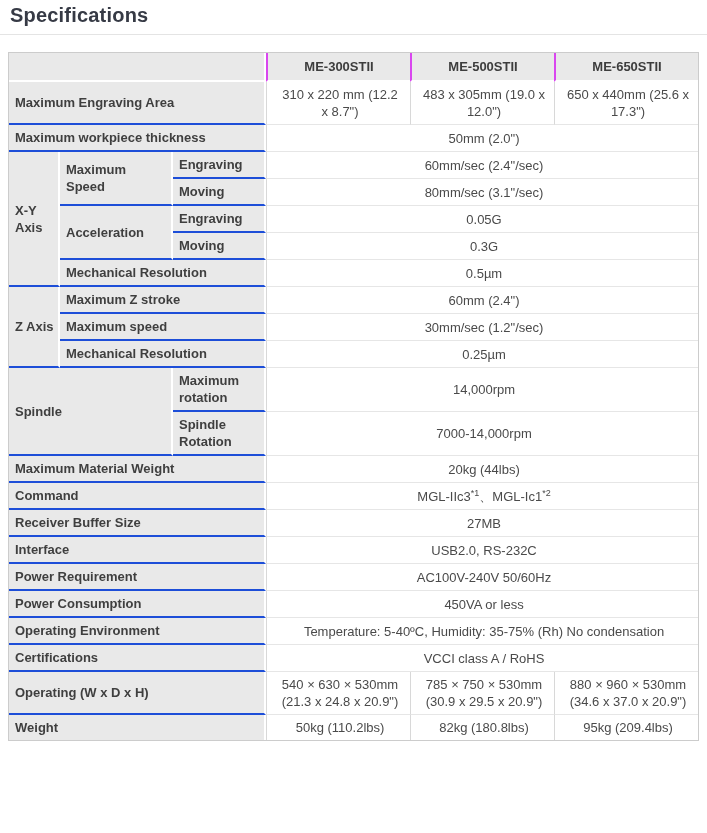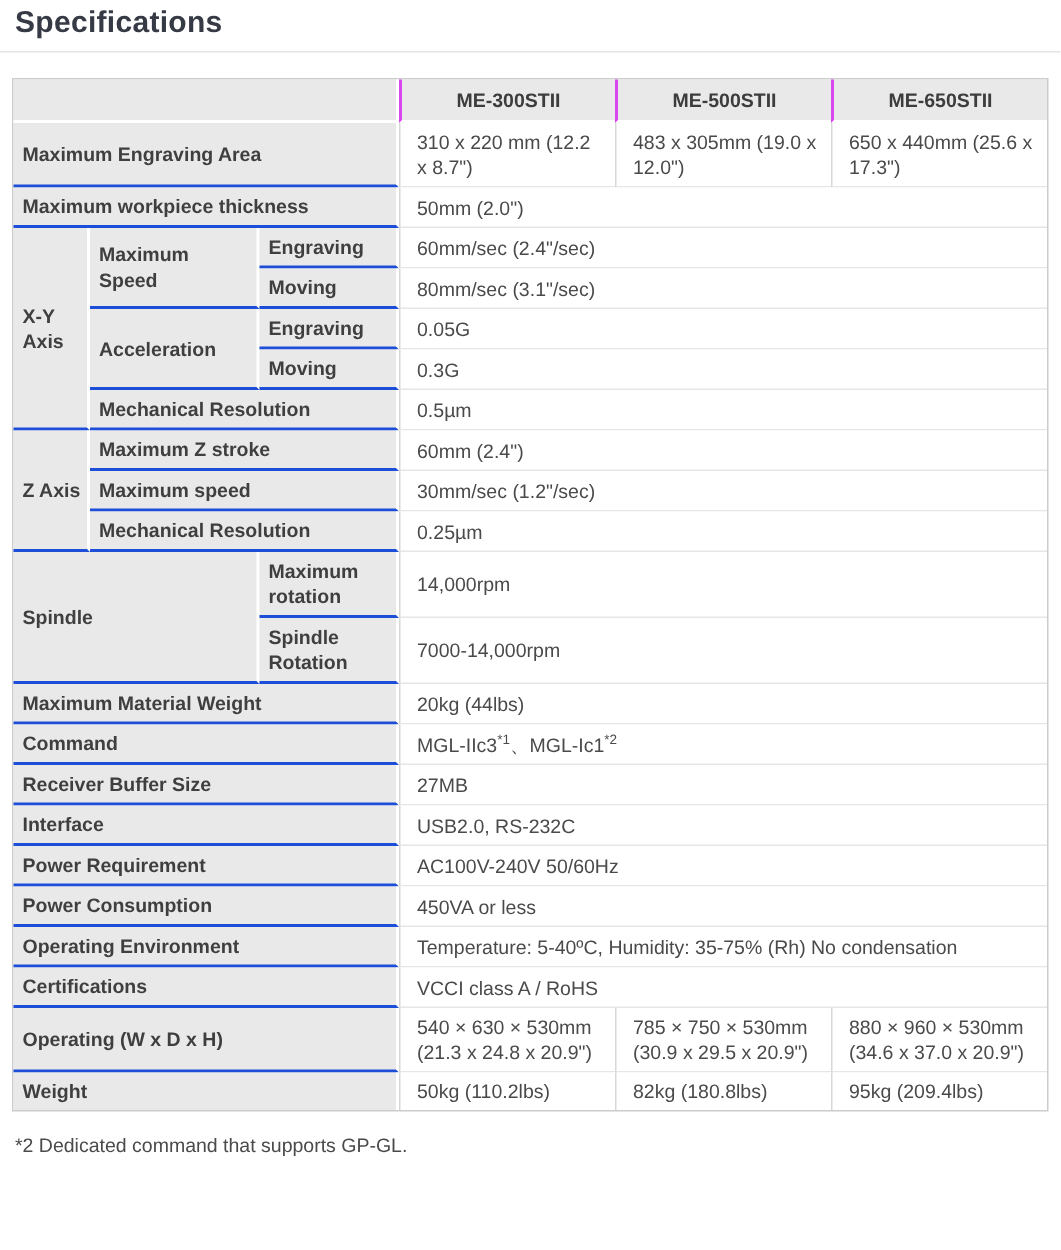--- a/index.html
+++ b/index.html
@@ -62,20 +62,21 @@
   .c-head-first {
     border-left: none;
     border-right: 2px solid #ffffff;
   }
   .c-val {
     background: #ffffff;
     color: #4a4a4a;
     padding: 4px 8px 4px 11px;
     border-left: 1px solid #d8d8d8;
     border-bottom: 1px solid #e6e6e6;
+    text-align: center;
   }
   tr.last-row td.c-val { border-bottom: none; }
   tr.last-row td.c-lbl { border-bottom: none; }
   sup {
     font-size: 9px;
     line-height: 0;
   }
   .footnotes {
     margin: 15px 10px 10px 10px;
     font-size: 13px;
@@ -215,14 +216,13 @@
         <td class="c-lbl" colspan="3">Weight</td>
         <td class="c-val">50kg (110.2lbs)</td>
         <td class="c-val">82kg (180.8lbs)</td>
         <td class="c-val">95kg (209.4lbs)</td>
       </tr>
     </tbody>
   </table>
 </div>
 
 <div class="footnotes">
-  <p>*2 Dedicated command that supports GP-GL.</p>
 </div>
 
 </body></html>

